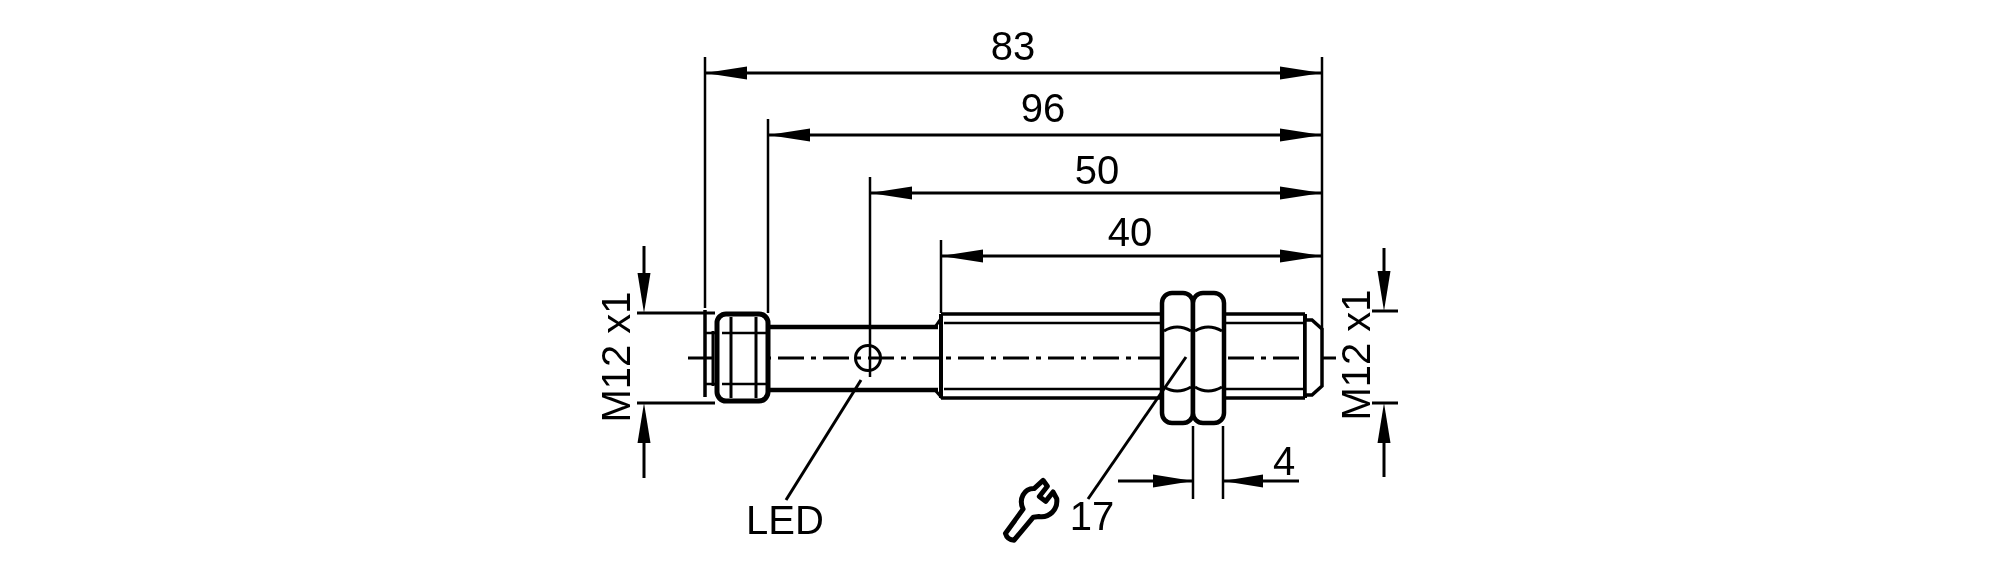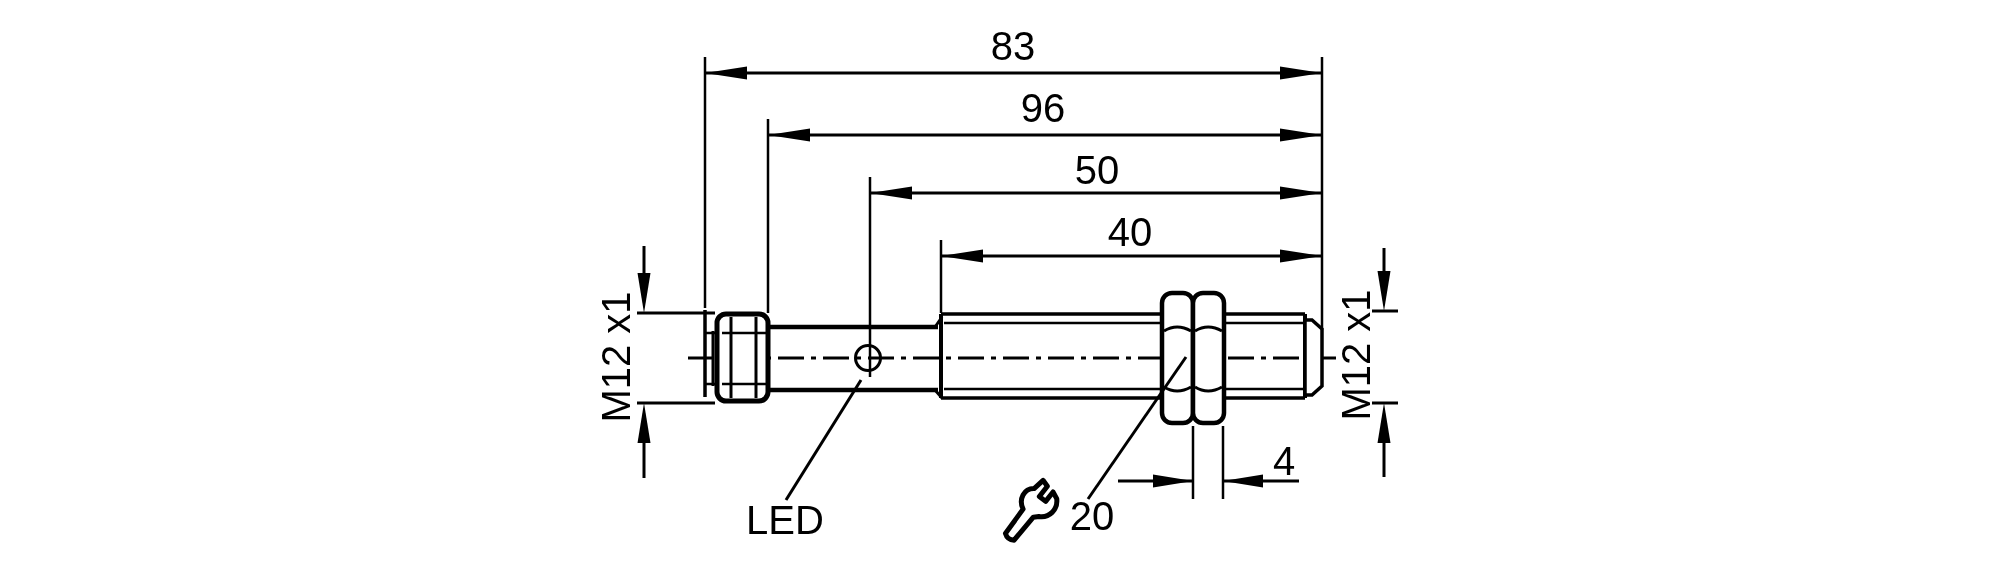--- a/index.html
+++ b/index.html
@@ -158,16 +158,16 @@
   <div class="lbl" style="left:1097px; top:170px;">50</div>
 
   <div class="lbl" style="left:1130px; top:232px;">40</div>
 
   <div class="lbl rot" style="left:616px; top:357px;">M12 x1</div>
 
   <div class="lbl rot" style="left:1356px; top:355px;">M12 x1</div>
 
   <div class="lbl" style="left:785px; top:520px;">LED</div>
 
-  <div class="lbl" style="left:1092px; top:516px;">20</div>
+  <div class="lbl" style="left:1092px; top:516px;">17</div>
 
   <div class="lbl" style="left:1284px; top:461px;">4</div>
 </div>
 
 </body></html>

